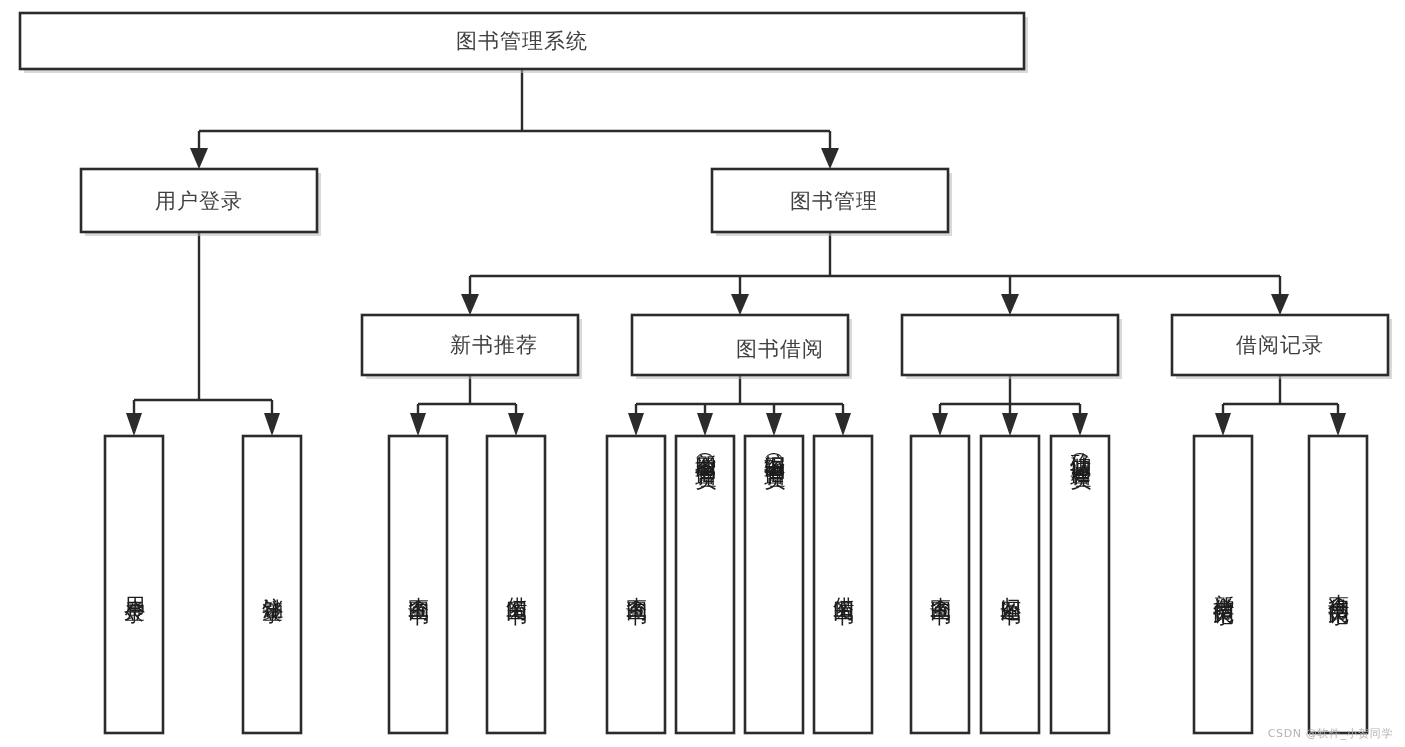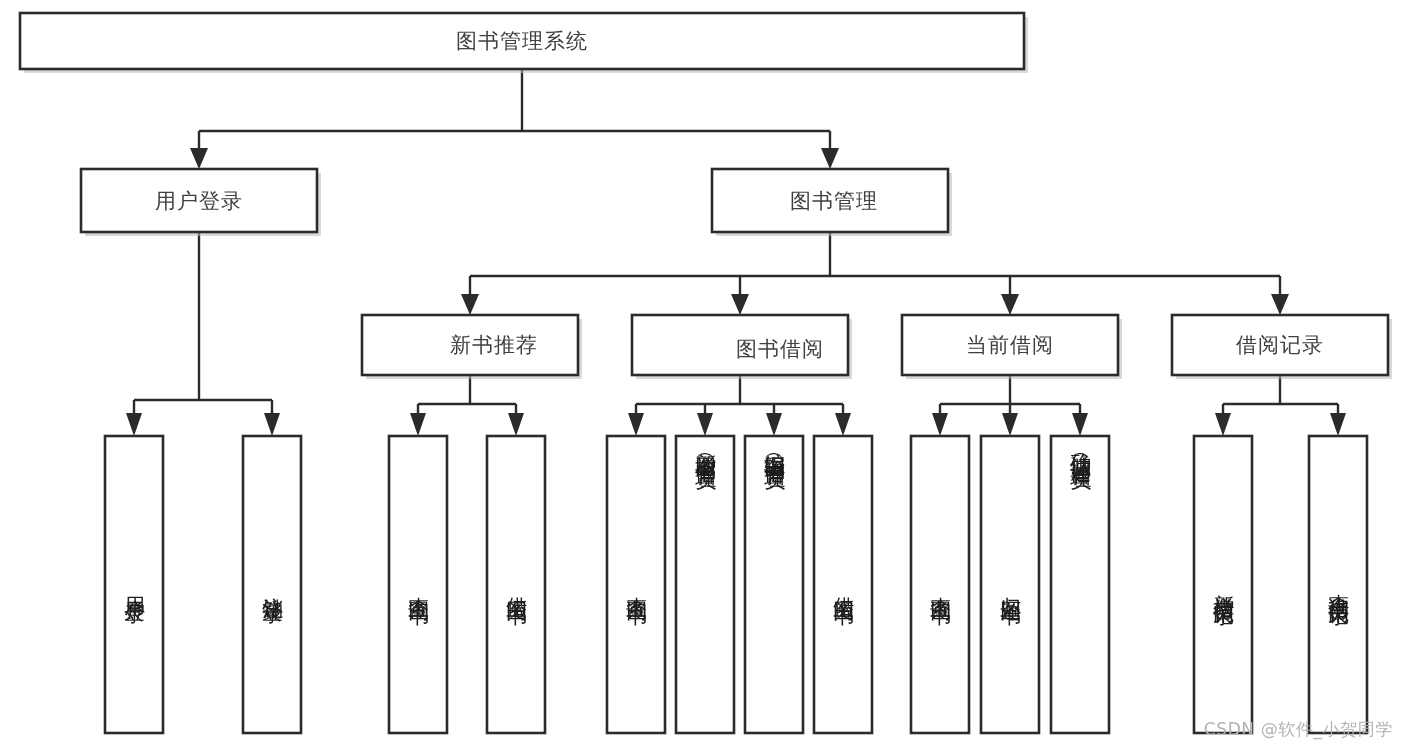--- a/index.html
+++ b/index.html
@@ -77,21 +77,21 @@
     font-size: 21px;
     color: #404040;
     letter-spacing: 1px;
     white-space: nowrap;
   }
   #watermark {
     position: absolute;
     right: 12px;
     bottom: 6px;
     font-family: "DejaVu Sans", "Liberation Sans", sans-serif;
-    font-size: 17px;
+    font-size: 11px;
     color: #b3b3b3;
     letter-spacing: 0.6px;
     white-space: nowrap;
     user-select: none;
   }
 </style>
 </head>
 <body>
 
 <div id="diagram-root">
@@ -216,23 +216,20 @@
   </div>
 
   <div class="hlabel-wrap" style="left:362px; top:315px; width:216px; height:60px;padding-left:24px;">
     <span class="hlabel-text">新书推荐</span>
   </div>
 
   <div class="hlabel-wrap" style="left:652px; top:315px; width:216px; height:68px;margin-left:20px;">
     <span class="hlabel-text">图书借阅</span>
   </div>
 
-  <div class="hlabel-wrap" style="left:902px; top:315px; width:216px; height:60px;">
-    <span class="hlabel-text">当前借阅</span>
-  </div>
 
   <div class="hlabel-wrap" style="left:1172px; top:315px; width:216px; height:60px;text-align:center;">
     <span class="hlabel-text">借阅记录</span>
   </div>
 
   <div class="vlabel-wrap" style="left:105px; top:436px; width:58px; height:297px;">
     <span class="vlabel-text">用户登录</span>
   </div>
   <div class="vlabel-wrap" style="left:243px; top:436px; width:58px; height:297px;">
     <span class="vlabel-text">注销登录</span>

